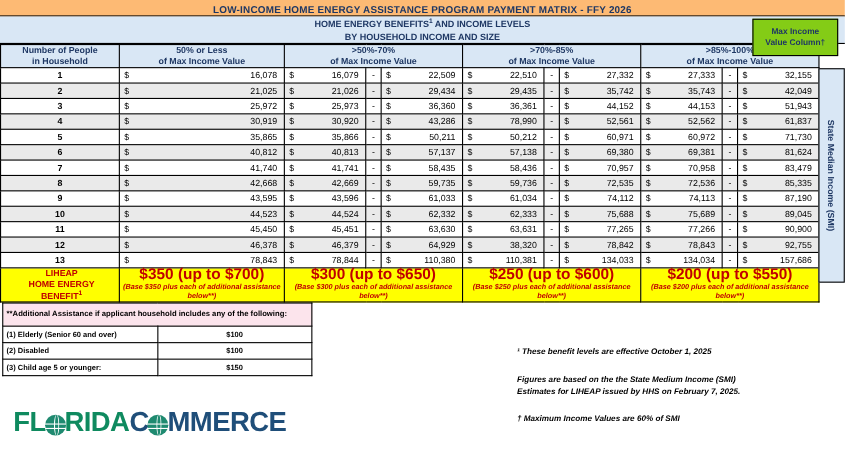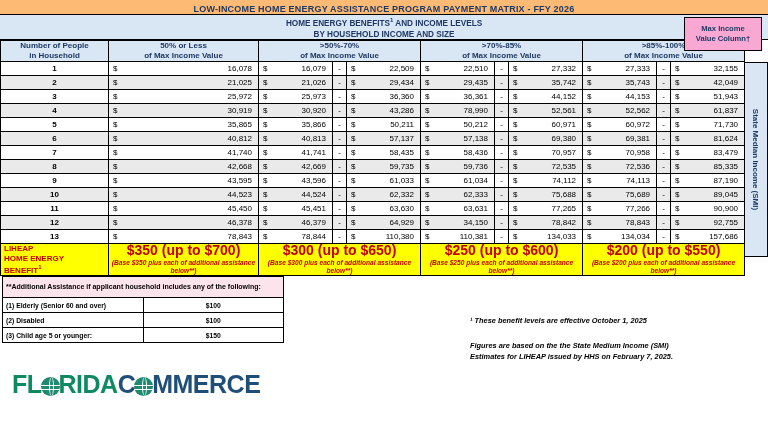--- a/index.html
+++ b/index.html
@@ -41,21 +41,21 @@
     font-size:8.2px;
     color:#1f3864;
     line-height:11px;
   }
   .sup{font-size:6px;vertical-align:super;}
 
   .maxinc-box{
     position:absolute;
     right:6px;top:2px;
     width:76px;height:32px;
-    background:#f9a8d4;
+    background:#84cc16;
     border:1px solid #000;
     display:flex;flex-direction:column;
     align-items:center;justify-content:center;
     font-weight:bold;font-size:7.6px;
     color:#1f3864;
     line-height:10px;
     z-index:5;
   }
 
   
@@ -99,20 +99,21 @@
   }
   .dollar{width:10px;text-align:left;}
   .amt{flex:1;text-align:right;padding-right:2px;}
   .dash-cell{text-align:center;width:14px;}
 
   
   .benefit-row td{
     border:1px solid #000;
     vertical-align:middle;
     padding:1px 2px;
+    text-align:center;
   }
   .benefit-label{
     background:#ffff00;
     color:#c00000;
     font-weight:bold;
     font-size:7.4px;
     line-height:9.5px;
     text-align:left;
     padding-left:3px !important;
   }
@@ -837,21 +838,21 @@
       <td class="cell alt dash-cell">-</td>
       <td class="cell alt">
             <div class="pair">
               <span class="dollar">$</span>
               <span class="amt">64,929</span>
             </div>
           </td>
       <td class="cell alt">
             <div class="pair">
               <span class="dollar">$</span>
-              <span class="amt">34,150</span>
+              <span class="amt">38,320</span>
             </div>
           </td>
       <td class="cell alt dash-cell">-</td>
       <td class="cell alt">
             <div class="pair">
               <span class="dollar">$</span>
               <span class="amt">78,842</span>
             </div>
           </td>
       <td class="cell alt">
@@ -964,20 +965,21 @@
       </tr>
     </tbody>
       </table>
 
     <div class="notes">
       <div class="n1">¹ These benefit levels are effective October 1, 2025</div>
       <div class="n2">
         <div>Figures are based on the the State Medium Income (SMI)</div>
         <div>Estimates for LIHEAP issued by HHS on February 7, 2025.</div>
       </div>
+      <div>† Maximum Income Values are 60% of SMI</div>
     </div>
   </div>
 
   <div class="logo">
     <span>FL</span>
     <span class="globe"></span>
     <span>RIDA</span>
     <span class="blue">C</span>
     <span class="globe"></span>
     <span class="blue">MMERCE</span>

